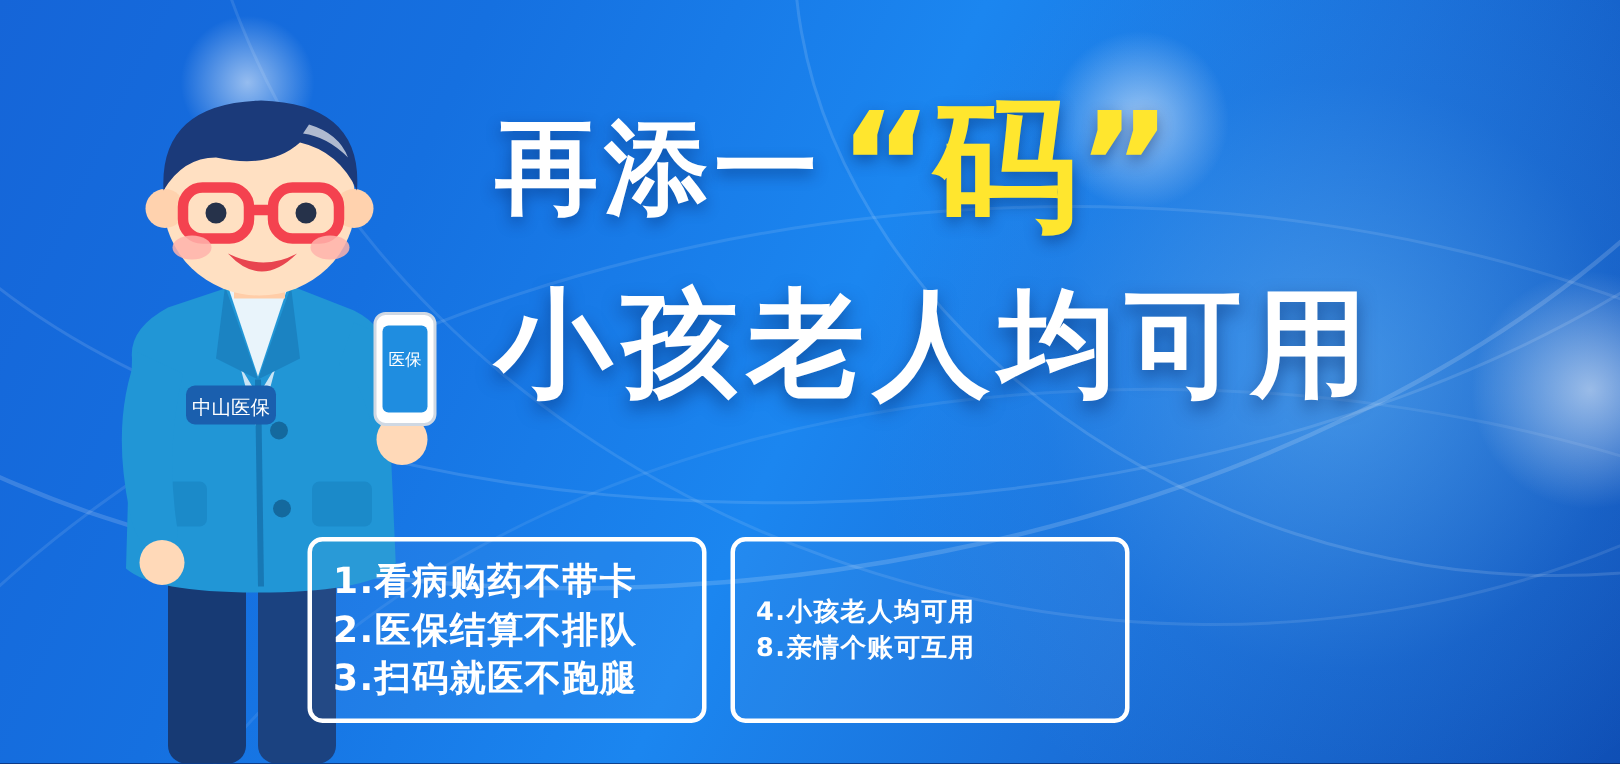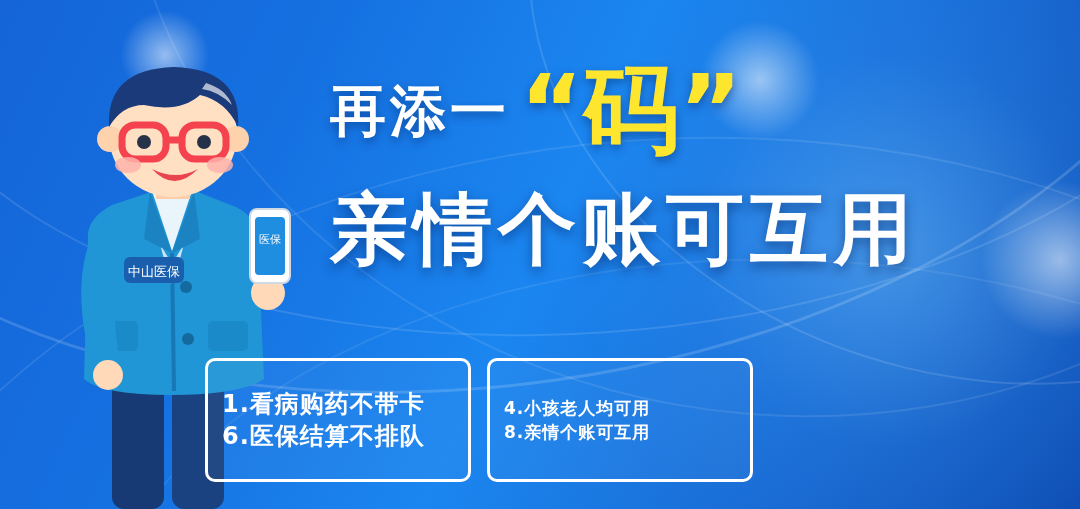--- a/index.html
+++ b/index.html
@@ -64,21 +64,21 @@
     top: 52px;
     width: 700px;
   }
   .line1 {
     display: flex;
     align-items: center;
     height: 120px;
   }
   .line1 .txt {
     font-family: "DejaVu Sans", "Liberation Sans", sans-serif;
-    font-size: 56px;
+    font-size: 69px;
     font-weight: bold;
     color: #ffffff;
     letter-spacing: 4px;
     text-shadow: 0 4px 10px rgba(0,30,90,0.45);
   }
   .line1 .quoted {
     font-family: "DejaVu Sans", "Liberation Sans", sans-serif;
     font-size: 96px;
     font-weight: bold;
     color: #ffe62e;
@@ -202,27 +202,28 @@
 
       <path d="M112 130 Q134 154 158 130 Q136 142 112 130 Z" fill="#e8454f"></path>
     </svg>
   </div>
 
   <div class="headline">
     <div class="line1">
       <span class="txt">再添一</span>
       <span class="quoted">“码”</span>
     </div>
-    <div class="line2">亲情个账可互用</div>
+    <div class="line2">小孩老人均可用</div>
   </div>
 
   <div class="cards">
     <div class="card three">
       <div class="item">1.看病购药不带卡</div>
-      <div class="item">6.医保结算不排队</div>
+      <div class="item">2.医保结算不排队</div>
+      <div class="item">3.扫码就医不跑腿</div>
     </div>
     <div class="card">
       <div class="item">4.小孩老人均可用</div>
       <div class="item">8.亲情个账可互用</div>
     </div>
   </div>
 
 </div>
 
 </body></html>

